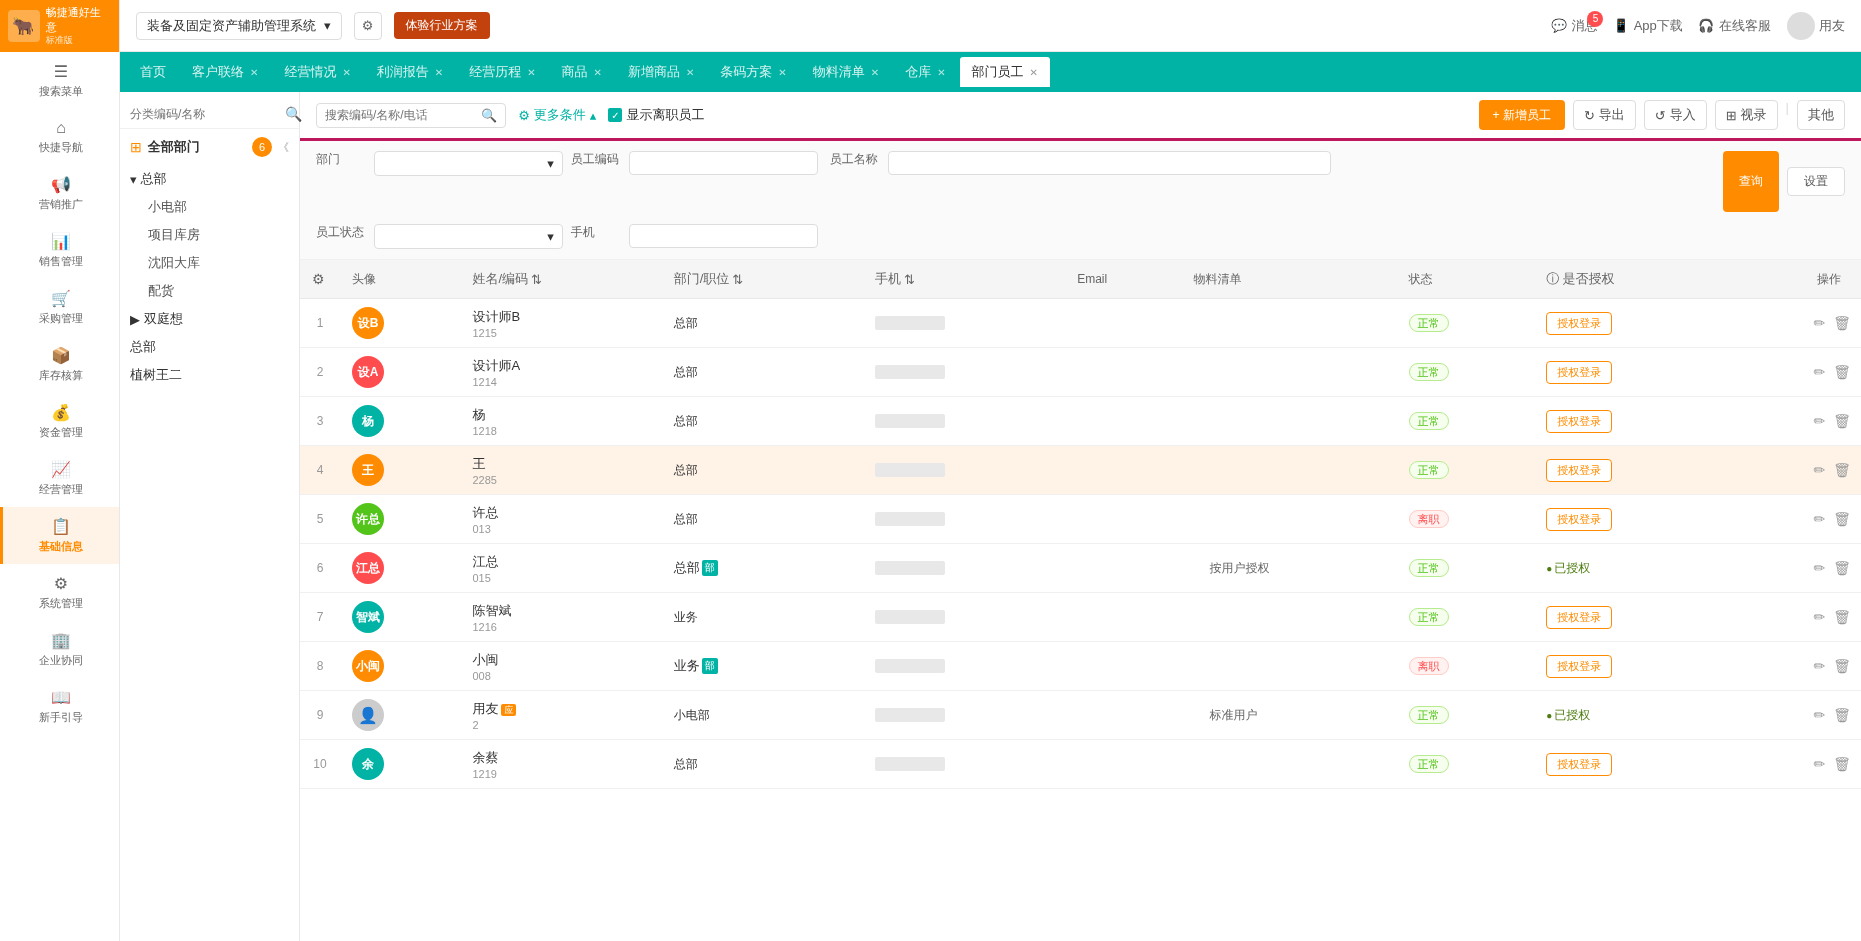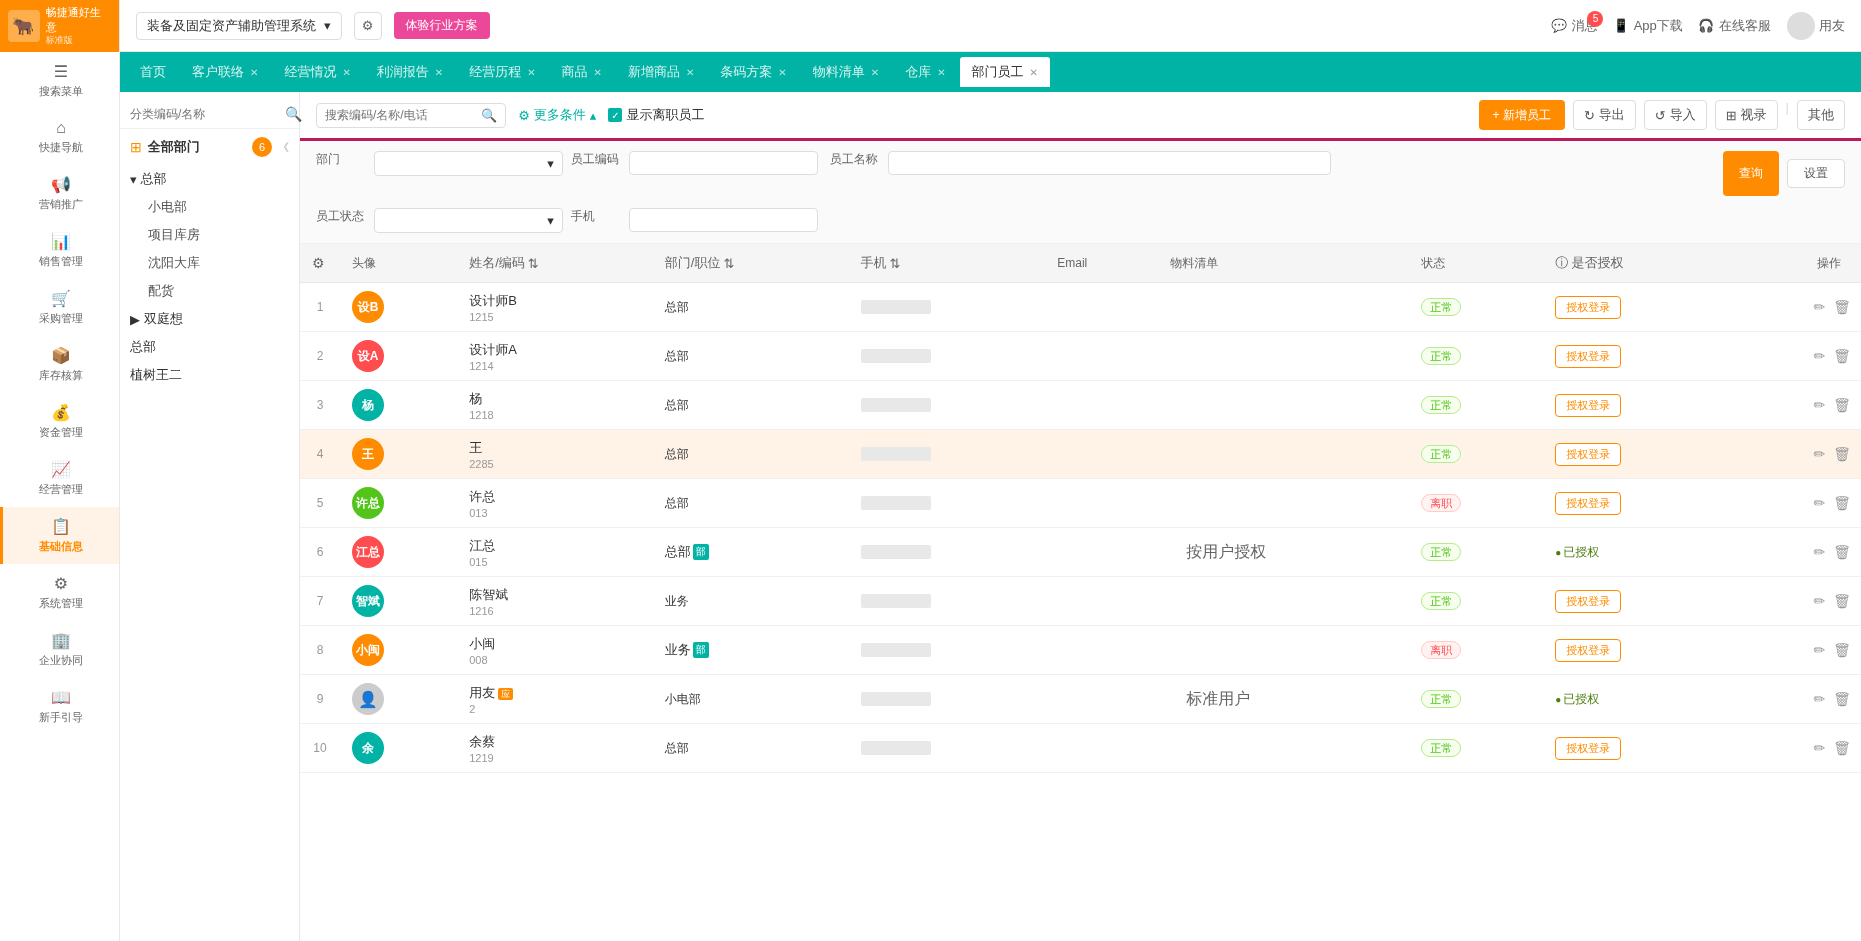--- a/index.html
+++ b/index.html
@@ -17,21 +17,21 @@
     .sidebar-item-icon { font-size: 16px; }
     .sidebar-item-label { font-size: 11px; text-align: center; }
 
     
     .main { flex: 1; display: flex; flex-direction: column; overflow: hidden; }
 
     
     .topbar { height: 52px; background: white; border-bottom: 1px solid #e8e8e8; display: flex; align-items: center; padding: 0 16px; gap: 12px; }
     .topbar-sys-select { display: flex; align-items: center; gap: 8px; border: 1px solid #ddd; border-radius: 4px; padding: 4px 10px; font-size: 12px; color: #333; cursor: pointer; }
     .topbar-gear { width: 28px; height: 28px; border: 1px solid #ddd; border-radius: 4px; display: flex; align-items: center; justify-content: center; cursor: pointer; color: #666; }
-    .topbar-trial { background: #ec4899; color: white; padding: 5px 12px; border-radius: 4px; font-size: 12px; cursor: pointer; }
+    .topbar-trial { background: #c2410c; color: white; padding: 5px 12px; border-radius: 4px; font-size: 12px; cursor: pointer; }
     .topbar-right { display: flex; align-items: center; gap: 16px; margin-left: auto; }
     .topbar-right-item { display: flex; align-items: center; gap: 4px; font-size: 12px; color: #666; cursor: pointer; position: relative; }
     .badge { background: #ff4d4f; color: white; border-radius: 50%; width: 16px; height: 16px; font-size: 10px; display: flex; align-items: center; justify-content: center; position: absolute; top: -6px; right: -6px; }
     .topbar-avatar { width: 28px; height: 28px; background: #ddd; border-radius: 50%; }
 
     
     .nav-tabs { background: #00b3a4; display: flex; align-items: center; padding: 0 8px; height: 40px; gap: 2px; overflow-x: auto; }
     .nav-tab { padding: 6px 12px; color: rgba(255,255,255,0.85); font-size: 13px; cursor: pointer; white-space: nowrap; border-radius: 3px 3px 0 0; display: flex; align-items: center; gap: 4px; }
     .nav-tab.active { background: white; color: #333; }
     .nav-tab-close { font-size: 10px; color: rgba(255,255,255,0.7); margin-left: 2px; }
@@ -68,21 +68,21 @@
     .btn-add { background: #ff8c00; color: white; padding: 6px 14px; border-radius: 4px; font-size: 12px; cursor: pointer; display: flex; align-items: center; gap: 4px; border: none; }
     .btn-outline { border: 1px solid #ddd; color: #555; padding: 5px 10px; border-radius: 4px; font-size: 12px; cursor: pointer; display: flex; align-items: center; gap: 4px; background: white; }
 
     
     .adv-filter { padding: 10px 16px; border-bottom: 1px solid #f0f0f0; background: #fafafa; display: grid; grid-template-columns: 1fr 1fr 1fr; gap: 12px; }
     .adv-filter-row { display: flex; align-items: flex-start; gap: 8px; }
     .adv-filter-label { font-size: 12px; color: #666; white-space: nowrap; min-width: 50px; }
     .adv-filter-select { flex: 1; border: 1px solid #ddd; border-radius: 4px; padding: 4px 8px; font-size: 12px; color: #333; display: flex; align-items: center; justify-content: space-between; cursor: pointer; background: white; }
     .adv-filter-input { flex: 1; border: 1px solid #ddd; border-radius: 4px; padding: 4px 8px; font-size: 12px; color: #333; background: white; outline: none; }
     .adv-filter-actions { display: flex; gap: 8px; align-items: center; justify-content: flex-end; }
-    .btn-query { background: #ff8c00; color: white; padding: 14px 16px; border-radius: 4px; font-size: 12px; cursor: pointer; border: none; }
+    .btn-query { background: #ff8c00; color: white; padding: 22px 16px; border-radius: 4px; font-size: 12px; cursor: pointer; border: none; }
     .btn-set { border: 1px solid #ddd; color: #555; padding: 5px 16px; border-radius: 4px; font-size: 12px; cursor: pointer; background: white; }
 
     
     .table-container { flex: 1; overflow: auto; }
     table { width: 100%; border-collapse: collapse; }
     thead tr { background: #f5f5f5; }
     th { padding: 10px 12px; text-align: left; font-size: 12px; color: #666; font-weight: normal; border-bottom: 1px solid #e8e8e8; white-space: nowrap; }
     td { padding: 8px 12px; font-size: 12px; color: #333; border-bottom: 1px solid #f0f0f0; vertical-align: middle; }
     tr.highlighted td { background: #fff3e8; }
     .table-num { color: #999; text-align: center; }
@@ -103,21 +103,21 @@
     .th-sort { display: flex; align-items: center; gap: 3px; cursor: pointer; }
     .table-config-icon { color: #666; font-size: 14px; cursor: pointer; }
 
     
     .pagination { display: flex; align-items: center; padding: 10px 16px; border-top: 1px solid #e8e8e8; background: white; gap: 8px; }
     .pag-label { font-size: 12px; color: #666; }
     .pag-select { border: 1px solid #ddd; border-radius: 4px; padding: 2px 6px; font-size: 12px; }
     .pag-btn { width: 24px; height: 24px; border: 1px solid #ddd; border-radius: 4px; display: flex; align-items: center; justify-content: center; cursor: pointer; font-size: 12px; color: #666; background: white; }
     .pag-input { width: 36px; border: 1px solid #ddd; border-radius: 4px; padding: 2px 6px; font-size: 12px; text-align: center; }
     .pag-total { font-size: 12px; color: #666; margin-left: auto; }
-    .user-type-tag { font-size: 16px; color: #666; margin-left: 16px; }
+    .user-type-tag { font-size: 12px; color: #666; margin-left: 16px; }
   </style>
 </head>
 <body>
 
 <div class="sidebar">
   <div class="sidebar-logo">
     <div class="sidebar-logo-icon">🐂</div>
     <div>
       <div class="sidebar-logo-text">畅捷通好生意</div>
       <div class="sidebar-logo-badge">标准版</div>

